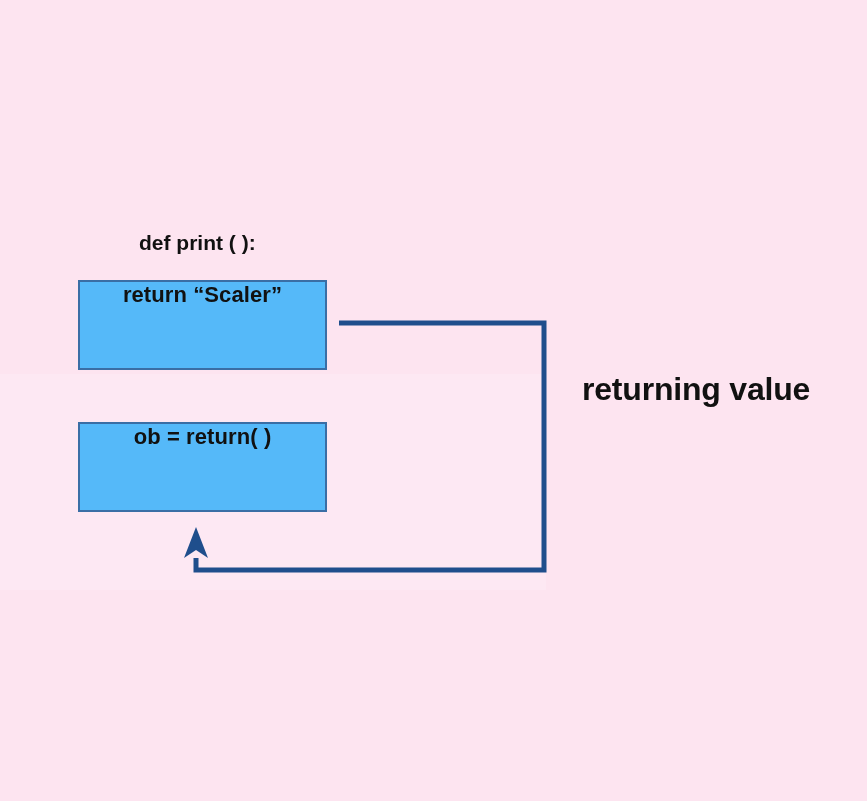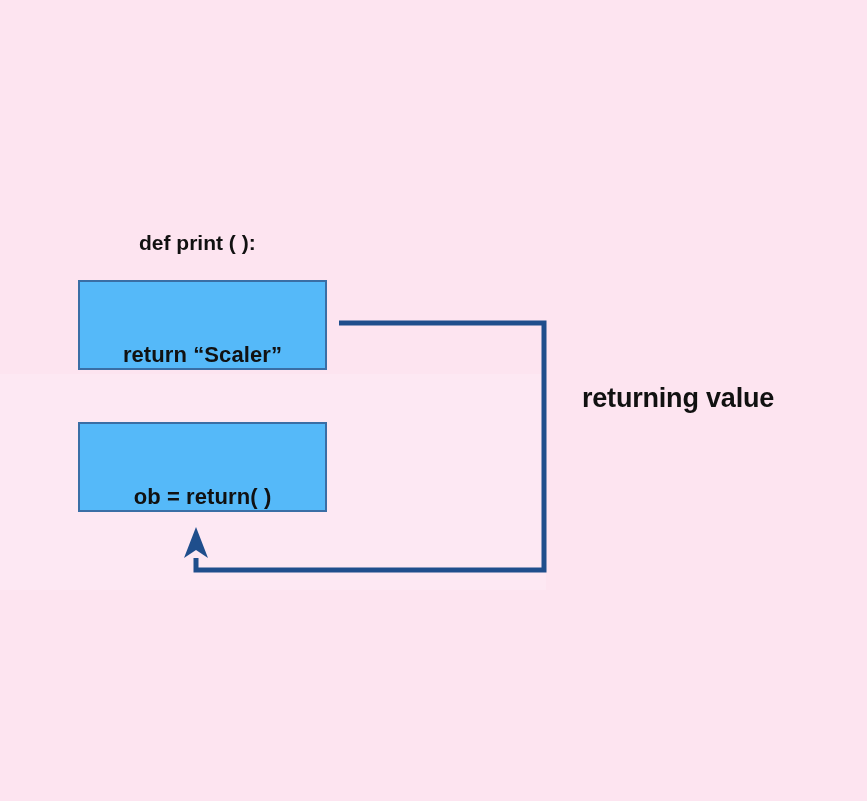--- a/index.html
+++ b/index.html
@@ -37,21 +37,21 @@
     width: 867px;
     height: 801px;
     overflow: visible;
   }
   .node-box {
     position: absolute;
     box-sizing: border-box;
     background: #55b9f9;
     border: 2px solid #3a6ea5;
     display: flex;
-    align-items: flex-end;
+    align-items: flex-start;
     justify-content: center;
   }
   .node-box .node-label {
     font-family: "Liberation Sans", sans-serif;
     font-size: 22px;
     font-weight: bold;
     color: #111111;
     letter-spacing: 0.1px;
     white-space: nowrap;
     text-align: center;
@@ -75,22 +75,22 @@
     color: #111111;
     white-space: nowrap;
   }
   #def-signature {
     left: 139px;
     top: 231px;
     font-size: 21px;
   }
   #returning-value-label {
     left: 582px;
-    top: 383px;
-    font-size: 27px;
+    top: 371px;
+    font-size: 32px;
     letter-spacing: -0.2px;
   }
 </style>
 </head>
 <body>
 
 <div id="canvas">
 
   <div class="panel-wash"></div>
 

